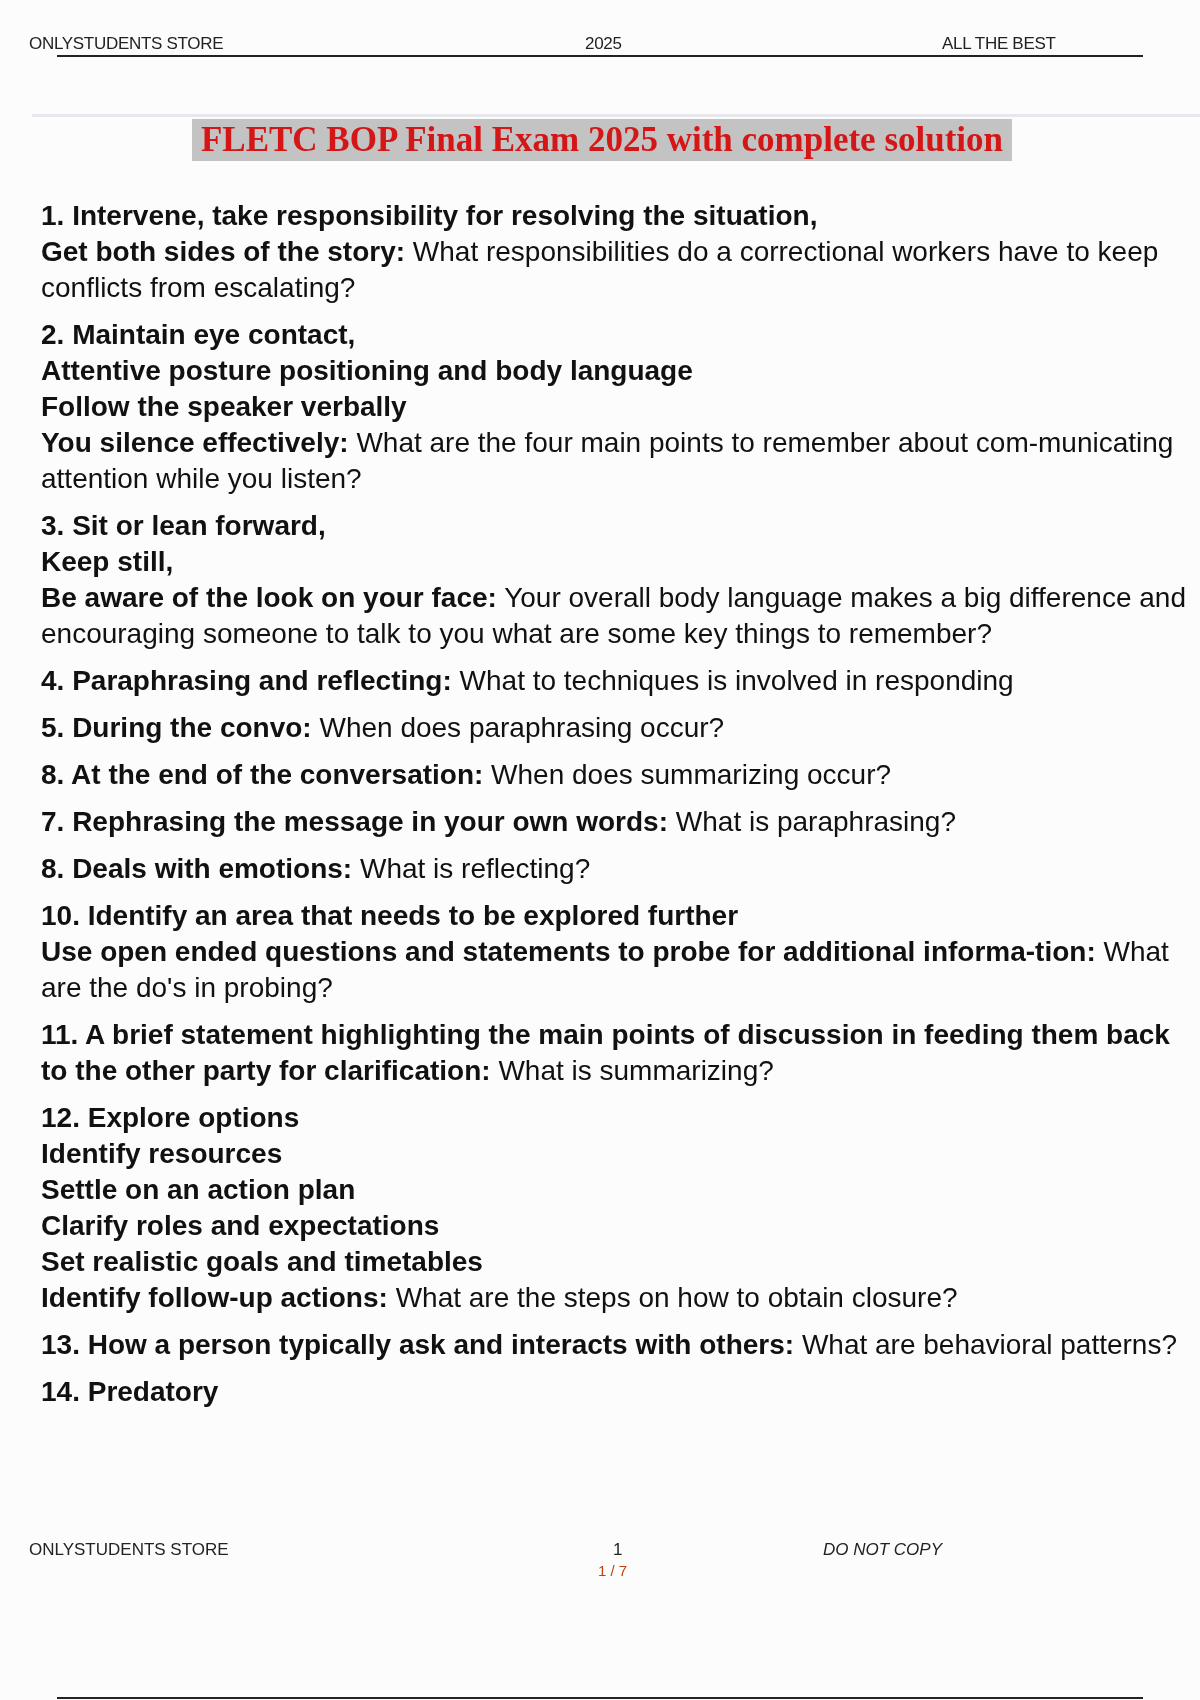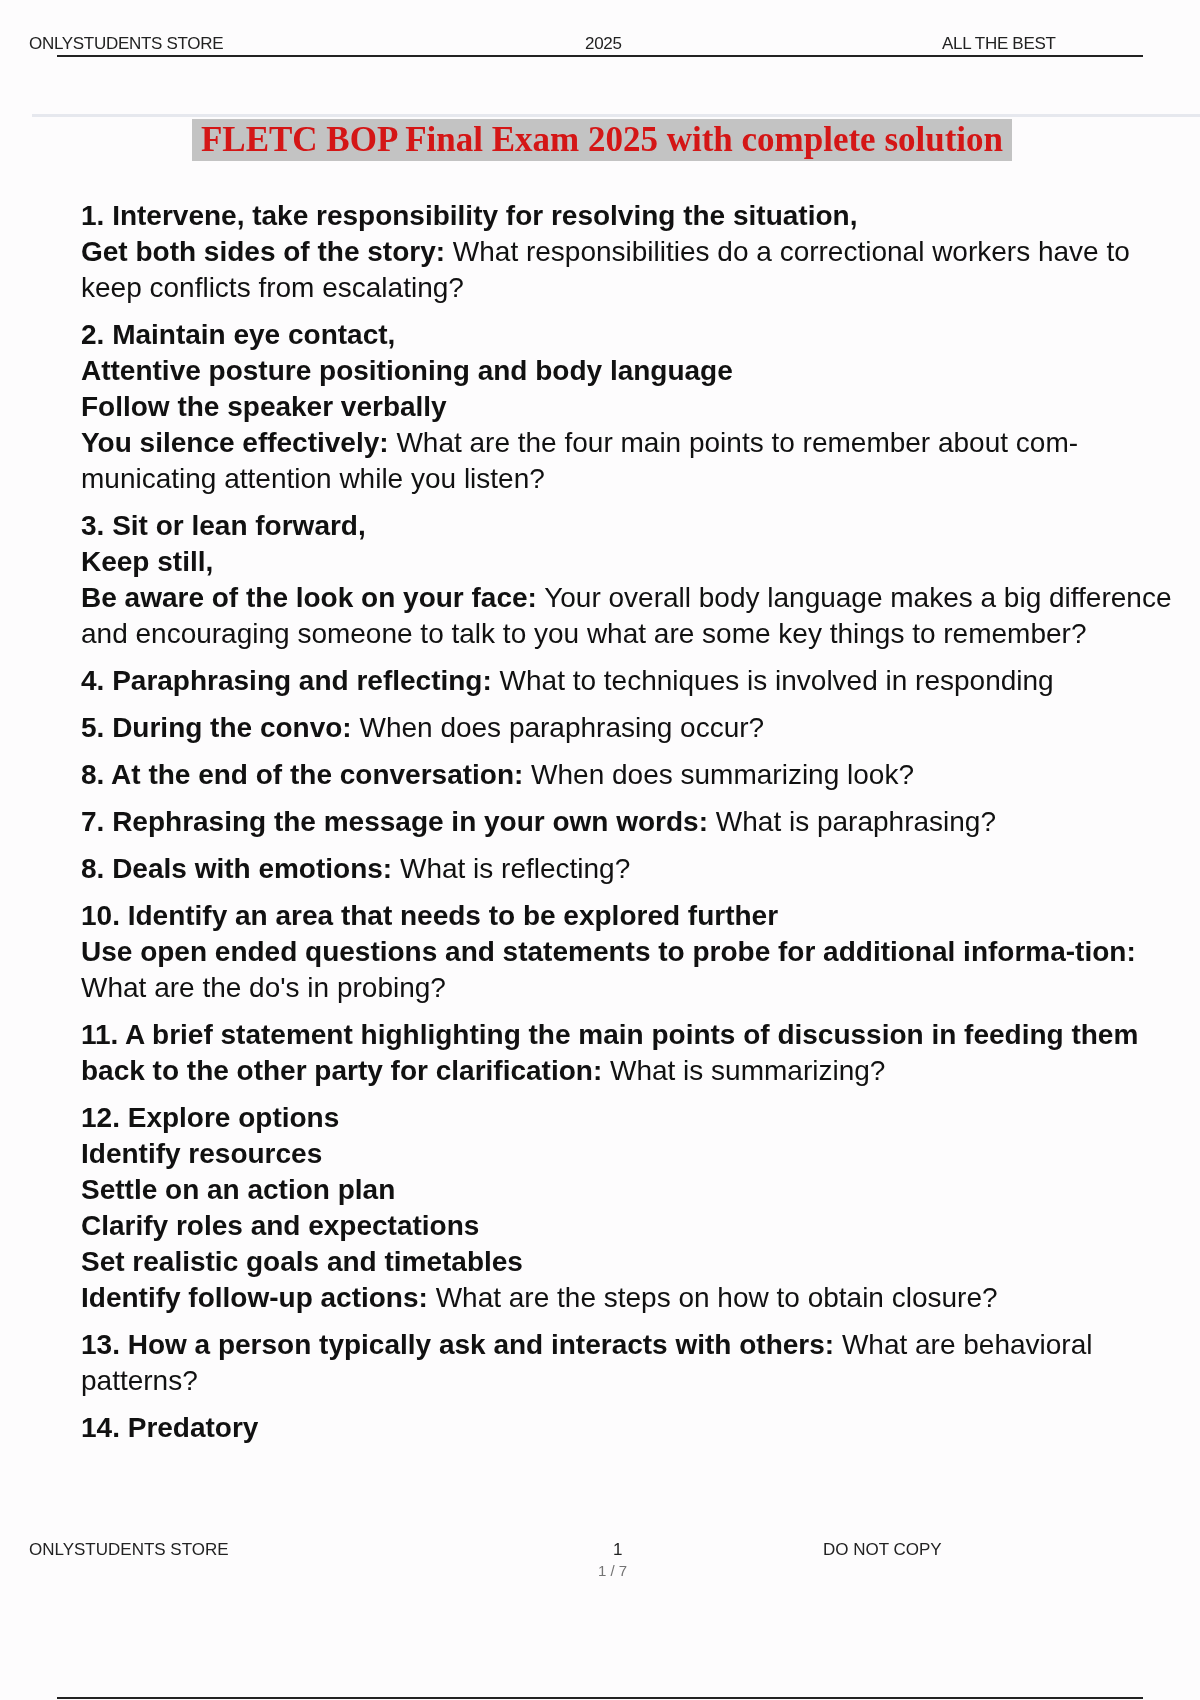--- a/index.html
+++ b/index.html
@@ -2,24 +2,24 @@
 <html><head>
 <meta charset="utf-8">
 <style>
   html, body { margin: 0; padding: 0; }
   body { width: 1200px; height: 1700px; background: #fdfcfd; position: relative; overflow: hidden; font-family: "Liberation Sans", sans-serif; color: #111; }
   .hdr { position: absolute; top: 34px; font-size: 17px; color: #222; letter-spacing: -0.3px; }
   .hdr-rule { position: absolute; left: 57px; top: 55px; width: 1086px; height: 2px; background: #222; }
   .sep { position: absolute; left: 32px; top: 114px; width: 1168px; height: 3px; background: #e6e8ee; }
   .title { position: absolute; left: 192px; top: 119px; width: 820px; height: 42px; background: #c3c3c3; color: #d41616; font-family: "Liberation Serif", serif; font-weight: bold; font-size: 35px; line-height: 42px; text-align: center; white-space: nowrap; }
   .content { position: absolute; left: 41px; top: 198px; width: 1150px; font-size: 28px; line-height: 36px; }
-  .qa { margin-bottom: 11px; margin-left: 40px; }
+  .qa { margin-bottom: 11px; }
   .qa b { font-weight: bold; }
   .ftr { position: absolute; top: 1540px; font-size: 17px; color: #222; }
-  .pg { position: absolute; left: 598px; top: 1562px; font-size: 15px; color: #737373; }
+  .pg { position: absolute; left: 598px; top: 1562px; font-size: 15px; color: #c2410c; }
   .btm-rule { position: absolute; left: 57px; top: 1697px; width: 1086px; height: 2px; background: #222; }
 </style>
 </head>
 <body>
 
 <div class="hdr" style="left:29px;">ONLYSTUDENTS  STORE</div>
 <div class="hdr" style="left:585px;">2025</div>
 <div class="hdr" style="left:942px;">ALL THE BEST</div>
 <div class="hdr-rule"></div>
 <div class="sep"></div>
@@ -31,33 +31,33 @@
 Get both sides of the story:</b><span> What responsibilities do a correctional workers have to keep conflicts from escalating?</span></div>
     <div class="qa"><b style="white-space: pre-line;">2. Maintain eye contact,
 Attentive posture positioning and body language
 Follow the speaker verbally
 You silence effectively:</b><span> What are the four main points to remember about com-municating attention while you listen?</span></div>
     <div class="qa"><b style="white-space: pre-line;">3. Sit or lean forward,
 Keep still,
 Be aware of the look on your face:</b><span> Your overall body language makes a big difference and encouraging someone to talk to you what are some key things to remember?</span></div>
     <div class="qa"><b style="white-space: pre-line; text-align: center;">4. Paraphrasing and reflecting:</b><span> What to techniques is involved in responding</span></div>
     <div class="qa"><b style="white-space: pre-line;">5. During the convo:</b><span> When does paraphrasing occur?</span></div>
-    <div class="qa"><b style="white-space: pre-line;">8. At the end of the conversation:</b><span> When does summarizing look?</span></div>
+    <div class="qa"><b style="white-space: pre-line;">8. At the end of the conversation:</b><span> When does summarizing occur?</span></div>
     <div class="qa"><b style="white-space: pre-line;">7. Rephrasing the message in your own words:</b><span> What is paraphrasing?</span></div>
     <div class="qa"><b style="white-space: pre-line;">8. Deals with emotions:</b><span> What is reflecting?</span></div>
     <div class="qa"><b style="white-space: pre-line;">10. Identify an area that needs to be explored further
 Use open ended questions and statements to probe for additional informa-tion:</b><span> What are the do's in probing?</span></div>
     <div class="qa"><b style="white-space: pre-line;">11. A brief statement highlighting the main points of discussion in feeding them back to the other party for clarification:</b><span> What is summarizing?</span></div>
     <div class="qa"><b style="white-space: pre-line;">12. Explore options
 Identify resources
 Settle on an action plan
 Clarify roles and expectations
 Set realistic goals and timetables
 Identify follow-up actions:</b><span> What are the steps on how to obtain closure?</span></div>
     <div class="qa"><b style="white-space: pre-line;">13. How a person typically ask and interacts with others:</b><span> What are behavioral patterns?</span></div>
     <div class="qa"><b style="white-space: pre-line;">14. Predatory</b><span></span></div>
   </div>
 
 <div class="ftr" style="left:29px;">ONLYSTUDENTS  STORE</div>
 <div class="ftr" style="left:613px;">1</div>
-<div class="ftr" style="left:823px;">DO NOT COPY</div>
+<div class="ftr" style="left:823px;font-style:italic;">DO NOT COPY</div>
 <div class="pg">1 / 7</div>
 <div class="btm-rule"></div>
 
 </body></html>

